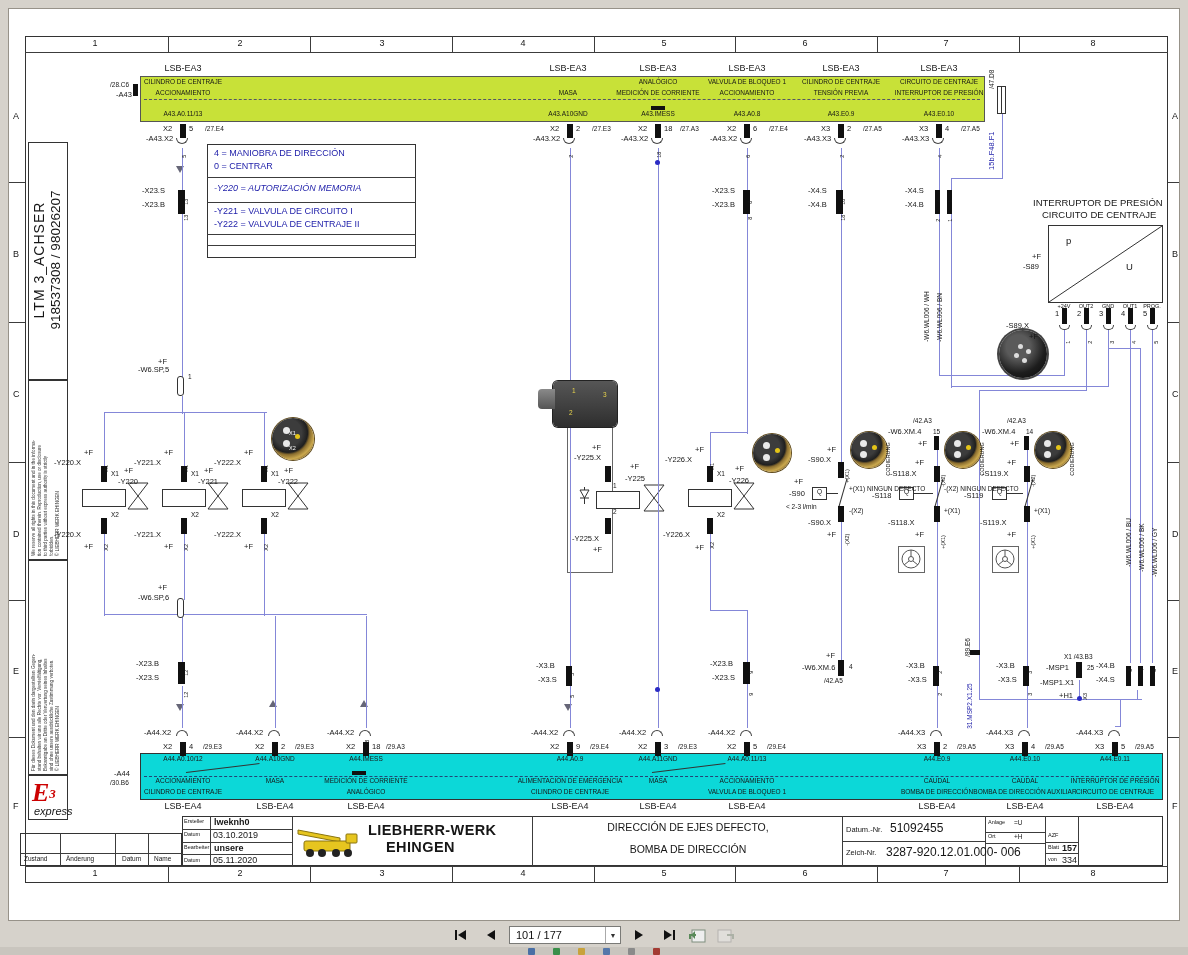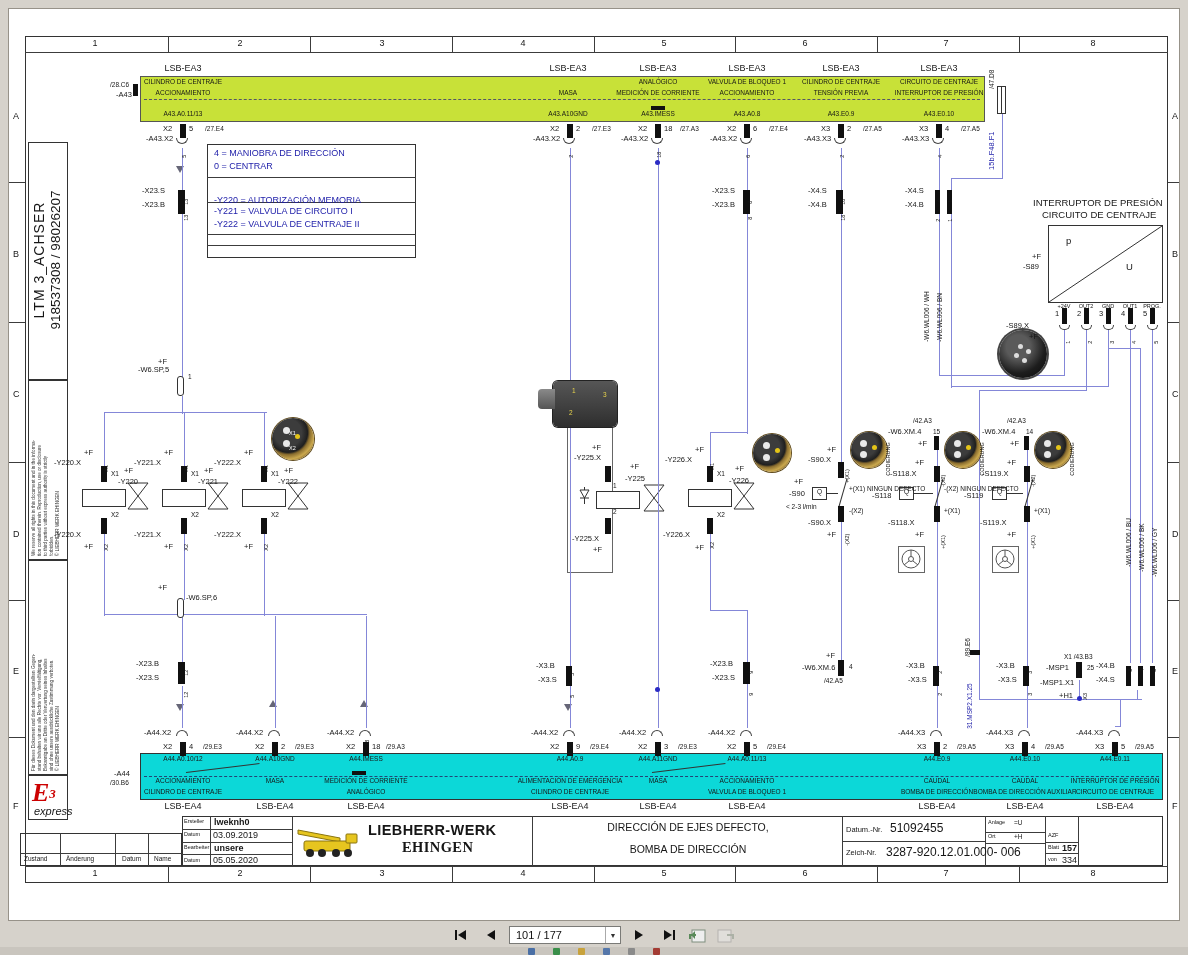--- a/index.html
+++ b/index.html
@@ -309,21 +309,21 @@
     <div class="sh sh-pin" style="left: 1112px; top: 742px; width: 6px; height: 14px; position: absolute;"></div>
     <div class="lb " style="left: 1121px; top: 743px; position: absolute;">5</div>
     <div class="lb t6" style="left: 1135px; top: 744px; position: absolute;">/29.A5</div>
     <div class="sh sh-box" style="left: 207px; top: 144px; width: 209px; height: 114px; position: absolute; border-width: 1.5px;"></div>
     <div class="kline" style="left: 207px; top: 177px; width: 209px; height: 1px; position: absolute;"></div>
     <div class="kline" style="left: 207px; top: 202px; width: 209px; height: 1px; position: absolute;"></div>
     <div class="kline" style="left: 207px; top: 234px; width: 209px; height: 1px; position: absolute;"></div>
     <div class="kline" style="left: 207px; top: 245px; width: 209px; height: 1px; position: absolute;"></div>
     <div class="lb t8 blue" style="left: 214px; top: 149px; position: absolute;">4 = MANIOBRA DE DIRECCIÓN</div>
     <div class="lb t8 blue" style="left: 214px; top: 162px; position: absolute;">0 = CENTRAR</div>
-    <div class="lb t8 blue" style="left: 214px; top: 196px; position: absolute;">-Y220 = AUTORIZACIÓN MEMORIA</div>
+    <div class="lb t8 blue" style="left: 214px; top: 184px; position: absolute; font-style: italic;">-Y220 = AUTORIZACIÓN MEMORIA</div>
     <div class="lb t8 blue" style="left: 214px; top: 207px; position: absolute;">-Y221 = VALVULA DE CIRCUITO I</div>
     <div class="lb t8 blue" style="left: 214px; top: 220px; position: absolute;">-Y222 = VALVULA DE CENTRAJE II</div>
     <div class="lb t9" style="left: 1033px; top: 198px; position: absolute;">INTERRUPTOR DE PRESIÓN</div>
     <div class="lb t9" style="left: 1042px; top: 210px; position: absolute;">CIRCUITO DE CENTRAJE</div>
     <div class="sh sh-psw" style="left: 1048px; top: 225px; width: 115px; height: 78px; position: absolute;"><svg width="113" height="76">
         <line x1="0" y1="76" x2="113" y2="0" stroke="#333"></line>
       </svg></div>
     <div class="lb t9" style="left: 1066px; top: 236px; position: absolute;">p</div>
     <div class="lb t9" style="left: 1126px; top: 262px; position: absolute;">U</div>
     <div class="lb t5 ctr" style="left: 1064px; top: 304px; position: absolute;">+24V</div>
@@ -379,21 +379,21 @@
     <div class="lb " style="left: 1029px; top: 333px; position: absolute;">+F</div>
     <div class="lb vert t6" style="left: 931px; top: 335px; position: absolute;">-W6.WL006 / WH</div>
     <div class="lb vert t6" style="left: 944px; top: 335px; position: absolute;">-W6.WL006 / BN</div>
     <div class="lb vert t6" style="left: 1133px; top: 560px; position: absolute;">-W6.WL006 / BU</div>
     <div class="lb vert t6" style="left: 1146px; top: 565px; position: absolute;">-W6.WL006 / BK</div>
     <div class="lb vert t6" style="left: 1159px; top: 570px; position: absolute;">-W6.WL006 / GY</div>
     <div class="lb " style="left: 158px; top: 358px; position: absolute;">+F</div>
     <div class="lb " style="left: 138px; top: 366px; position: absolute;">-W6.SP,5</div>
     <div class="lb t6" style="left: 188px; top: 374px; position: absolute;">1</div>
     <div class="lb " style="left: 158px; top: 584px; position: absolute;">+F</div>
-    <div class="lb " style="left: 138px; top: 594px; position: absolute; margin-left: 48px;">-W6.SP,6</div>
+    <div class="lb " style="left: 138px; top: 594px; position: absolute;">-W6.SP,6</div>
     <div class="lb " style="left: 84px; top: 449px; position: absolute;">+F</div>
     <div class="lb " style="left: 54px; top: 459px; position: absolute;">-Y220.X</div>
     <div class="lb vert t5" style="left: 110px; top: 466px; position: absolute;">X1</div>
     <div class="lb t6" style="left: 111px; top: 471px; position: absolute;">X1</div>
     <div class="lb " style="left: 124px; top: 467px; position: absolute;">+F</div>
     <div class="lb " style="left: 118px; top: 478px; position: absolute;">-Y220</div>
     <div class="lb t6" style="left: 111px; top: 512px; position: absolute;">X2</div>
     <div class="lb " style="left: 54px; top: 531px; position: absolute;">-Y220.X</div>
     <div class="lb vert t5" style="left: 110px; top: 545px; position: absolute;">X2</div>
     <div class="lb " style="left: 84px; top: 543px; position: absolute;">+F</div>
@@ -718,27 +718,27 @@
     <div class="kline" style="left: 60px; top: 833px; width: 1px; height: 33px; position: absolute;"></div>
     <div class="kline" style="left: 115px; top: 833px; width: 1px; height: 33px; position: absolute;"></div>
     <div class="kline" style="left: 148px; top: 833px; width: 1px; height: 33px; position: absolute;"></div>
     <div class="lb t6" style="left: 24px; top: 856px; position: absolute;">Zustand</div>
     <div class="lb t6" style="left: 66px; top: 856px; position: absolute;">Änderung</div>
     <div class="lb t6" style="left: 122px; top: 856px; position: absolute;">Datum</div>
     <div class="lb t6" style="left: 154px; top: 856px; position: absolute;">Name</div>
     <div class="lb t5" style="left: 184px; top: 819px; position: absolute;">Ersteller</div>
     <div class="lb t8 b" style="left: 214px; top: 818px; position: absolute;">lweknh0</div>
     <div class="lb t5" style="left: 184px; top: 832px; position: absolute;">Datum</div>
-    <div class="lb t8" style="left: 213px; top: 831px; position: absolute;">03.09.2019</div>
+    <div class="lb t8" style="left: 213px; top: 831px; position: absolute;">03.10.2019</div>
     <div class="lb t5" style="left: 184px; top: 845px; position: absolute;">Bearbeiter</div>
     <div class="lb t8 b" style="left: 214px; top: 844px; position: absolute;">unsere</div>
     <div class="lb t5" style="left: 184px; top: 858px; position: absolute;">Datum</div>
-    <div class="lb t8" style="left: 213px; top: 856px; position: absolute;">05.05.2020</div>
+    <div class="lb t8" style="left: 213px; top: 856px; position: absolute;">05.11.2020</div>
     <div class="lb t14 b" style="left: 368px; top: 823px; position: absolute;">LIEBHERR-WERK</div>
-    <div class="lb t14 b" style="left: 402px; top: 840px; position: absolute; font-family: Liberation Serif, serif;">EHINGEN</div>
+    <div class="lb t14 b" style="left: 386px; top: 840px; position: absolute;">EHINGEN</div>
     <div class="lb t10 ctr" style="left: 688px; top: 822px; position: absolute;">DIRECCIÓN DE EJES DEFECTO,</div>
     <div class="lb t10 ctr" style="left: 688px; top: 844px; position: absolute;">BOMBA DE DIRECCIÓN</div>
     <div class="lb " style="left: 846px; top: 826px; position: absolute;">Datum.-Nr.</div>
     <div class="lb t11" style="left: 890px; top: 822px; position: absolute;">51092455</div>
     <div class="lb " style="left: 846px; top: 849px; position: absolute;">Zeich-Nr.</div>
     <div class="lb t11" style="left: 886px; top: 846px; position: absolute; text-align: center;">3287-920.12.01.000-  006</div>
     <div class="lb t5" style="left: 988px; top: 820px; position: absolute;">Anlage</div>
     <div class="lb t6" style="left: 1014px; top: 820px; position: absolute;">=U</div>
     <div class="lb t5" style="left: 988px; top: 834px; position: absolute;">Ort</div>
     <div class="lb t6" style="left: 1014px; top: 834px; position: absolute;">+H</div>

